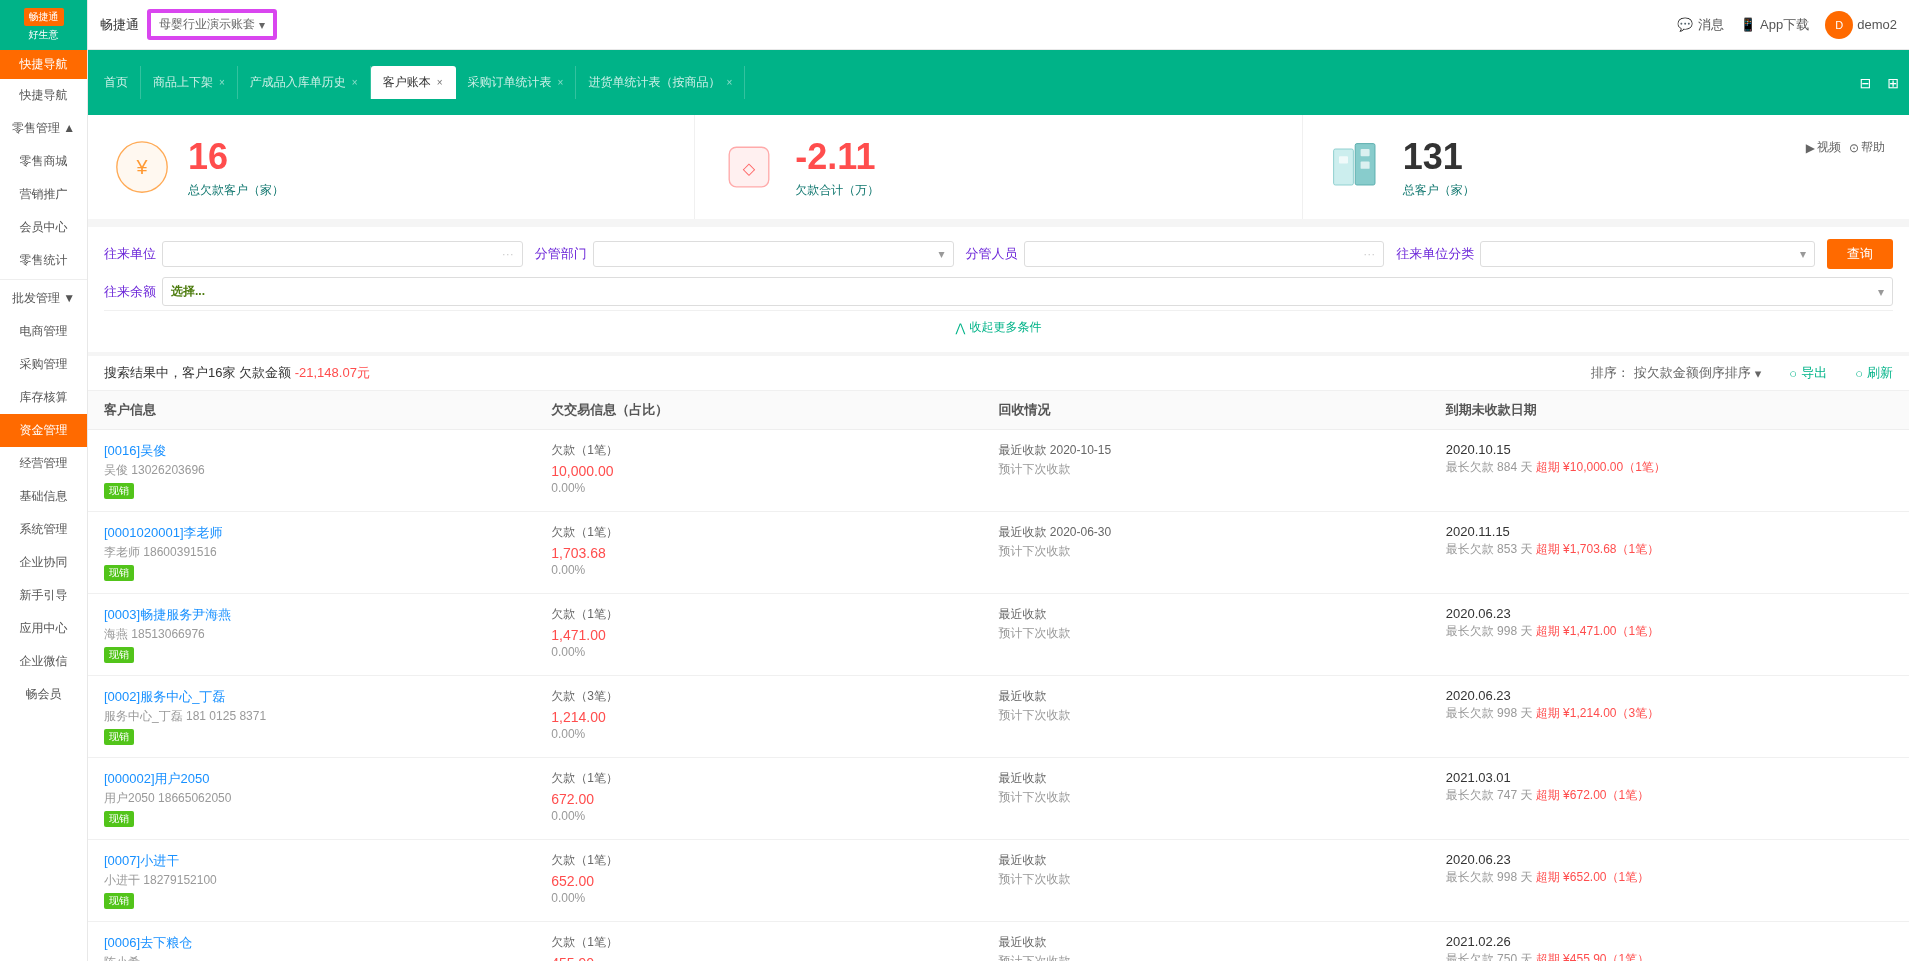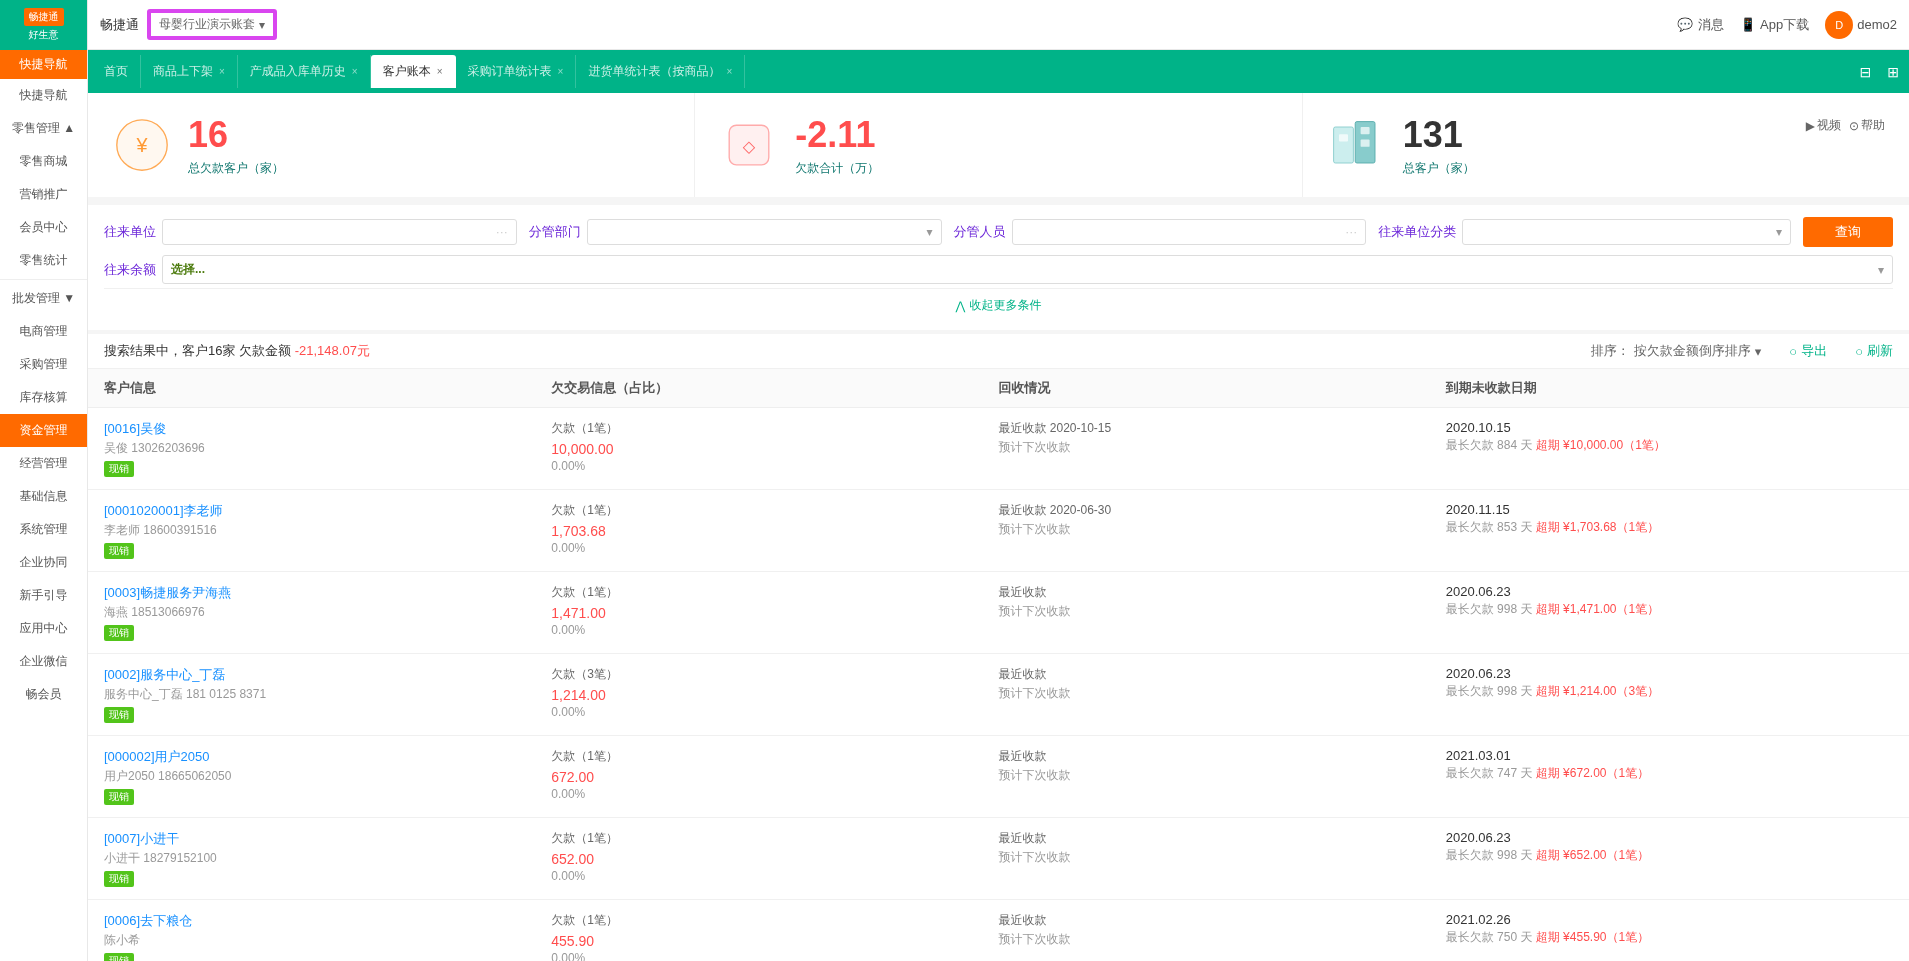--- a/index.html
+++ b/index.html
@@ -20,21 +20,21 @@
     
     .topbar { height: 50px; background: #fff; border-bottom: 1px solid #e8e8e8; display: flex; align-items: center; justify-content: space-between; padding: 0 12px; }
     .topbar-left { display: flex; align-items: center; gap: 8px; }
     .topbar-brand { font-size: 13px; color: #333; }
     .topbar-selector { display: flex; align-items: center; gap: 4px; font-size: 12px; color: #666; border: 4px solid #d946ef; padding: 3px 8px; border-radius: 3px; cursor: pointer; }
     .topbar-right { display: flex; align-items: center; gap: 16px; font-size: 13px; color: #555; }
     .topbar-right-item { display: flex; align-items: center; gap: 4px; cursor: pointer; }
     .avatar { width: 28px; height: 28px; border-radius: 50%; background: #ccc; display: flex; align-items: center; justify-content: center; font-size: 11px; color: #fff; background: #ff6a00; }
 
     
-    .tabs { display: flex; align-items: center; background: #00b388; min-height: 40px; padding: 5px 4px; overflow: hidden; }
+    .tabs { display: flex; align-items: center; background: #00b388; min-height: 40px; padding: 16px 4px; overflow: hidden; }
     .tab { display: flex; align-items: center; padding: 8px 12px; font-size: 12px; cursor: pointer; color: rgba(255,255,255,0.8); white-space: nowrap; border-right: 1px solid rgba(255,255,255,0.2); }
     .tab.active { background: #fff; color: #333; border-radius: 3px 3px 0 0; }
     .tab .close-btn { margin-left: 6px; font-size: 10px; opacity: 0.7; }
     .tab-actions { margin-left: auto; display: flex; gap: 4px; }
     .tab-action-btn { color: #fff; padding: 4px 6px; cursor: pointer; font-size: 14px; }
 
     
     .content { flex: 1; overflow-y: auto; background: #f5f5f5; }
 
     
@@ -53,21 +53,21 @@
 
     
     .filter-area { background: #fff; padding: 12px 16px; margin-bottom: 4px; }
     .filter-row { display: flex; align-items: center; gap: 12px; margin-bottom: 8px; }
     .filter-item { display: flex; align-items: center; gap: 6px; flex: 1; }
     .filter-label { font-size: 13px; color: #6d28d9; white-space: nowrap; }
     .filter-input { flex: 1; border: 1px solid #ddd; border-radius: 3px; padding: 5px 8px; font-size: 12px; display: flex; align-items: center; justify-content: space-between; cursor: pointer; }
     .filter-select { flex: 1; border: 1px solid #ddd; border-radius: 3px; padding: 5px 8px; font-size: 12px; display: flex; align-items: center; justify-content: space-between; cursor: pointer; }
     .filter-select .arrow { color: #999; }
     .filter-row-2 { display: flex; align-items: center; gap: 12px; }
-    .filter-btn-search { background: #ff6a00; color: #fff; border: none; padding: 6px 32px; border-radius: 3px; cursor: pointer; font-size: 13px; }
+    .filter-btn-search { background: #ff6a00; color: #fff; border: none; padding: 6px 20px; border-radius: 3px; cursor: pointer; font-size: 13px; }
     .collapse-btn { text-align: center; padding: 4px; color: #00b388; font-size: 12px; cursor: pointer; display: flex; align-items: center; justify-content: center; gap: 4px; border-top: 1px solid #f0f0f0; margin-top: 4px; padding-top: 8px; }
 
     
     .results-info { background: #fff; padding: 8px 16px; display: flex; align-items: center; justify-content: space-between; border-bottom: 1px solid #f0f0f0; }
     .results-text { font-size: 13px; color: #666; }
     .results-text span { color: #333; font-weight: 500; }
     .results-actions { display: flex; align-items: center; gap: 28px; font-size: 13px; color: #666; }
     .results-actions .action { display: flex; align-items: center; gap: 4px; cursor: pointer; }
     .results-actions .action.green { color: #00b388; }
     .sort-selector { display: flex; align-items: center; gap: 4px; }

